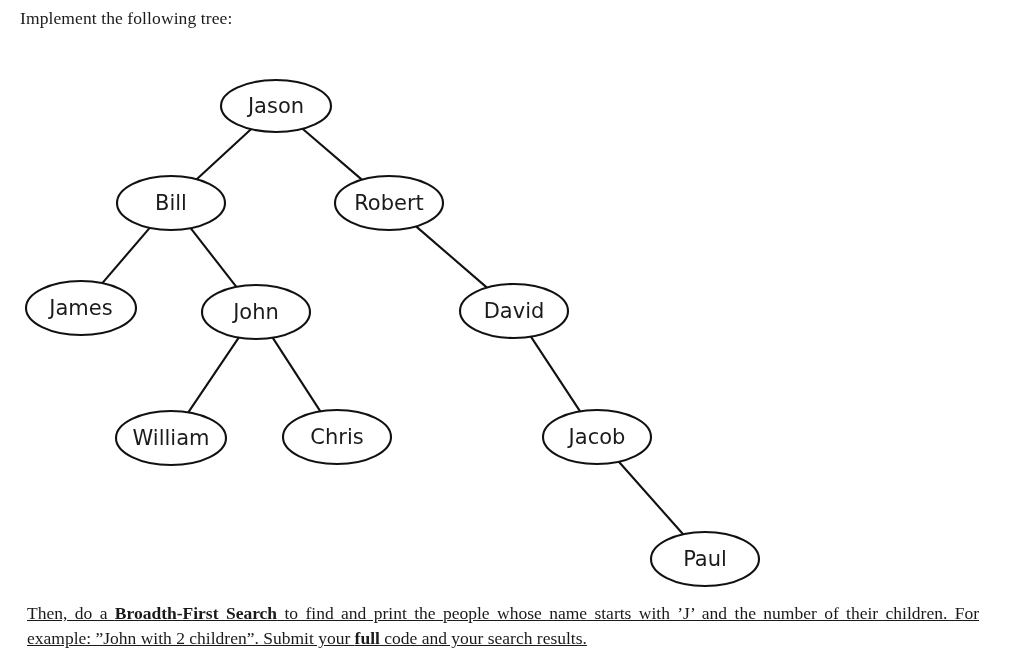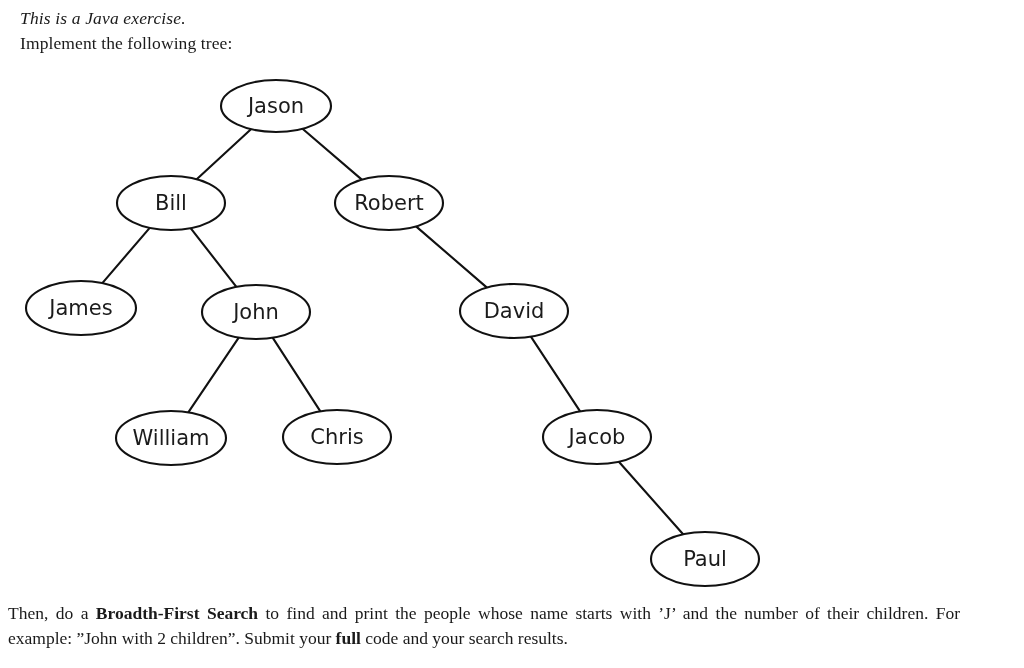--- a/index.html
+++ b/index.html
@@ -34,25 +34,26 @@
   #intro-line-1 {
     font-style: italic;
     display: block;
     letter-spacing: 0.15px;
   }
   #intro-line-2 {
     display: block;
     letter-spacing: 0.1px;
   }
   #outro-block {
-    left: 8px;
+    left: 27px;
     top: 601px;
     width: 952px;
     text-align: justify;
     text-justify: inter-word;
+    text-decoration: underline;
   }
   #outro-block p {
     margin: 0;
   }
   .bold {
     font-weight: bold;
   }
 
   
   #tree-figure {
@@ -83,21 +84,20 @@
     font-size: 21px;
     fill: #1b1b1b;
     text-anchor: middle;
     dominant-baseline: middle;
   }
 </style>
 </head>
 <body>
 
 <div class="prose" id="intro-block">
-  <span id="intro-line-1">This is a Java exercise.</span>
   <span id="intro-line-2">Implement the following tree:</span>
 </div>
 
 <div id="tree-figure">
   <svg id="tree-svg" viewBox="0 0 1024 530" xmlns="http://www.w3.org/2000/svg">
     <g id="edges-group">
         <line x1="250.95" y1="63.15" x2="196.70" y2="113.25" class="tree-edge" stroke="#111111"></line>
         <line x1="302.53" y1="62.77" x2="361.82" y2="113.67" class="tree-edge" stroke="#111111"></line>
         <line x1="149.73" y1="161.82" x2="102.33" y2="217.11" class="tree-edge" stroke="#111111"></line>
         <line x1="190.62" y1="162.16" x2="236.38" y2="220.84" class="tree-edge" stroke="#111111"></line>

